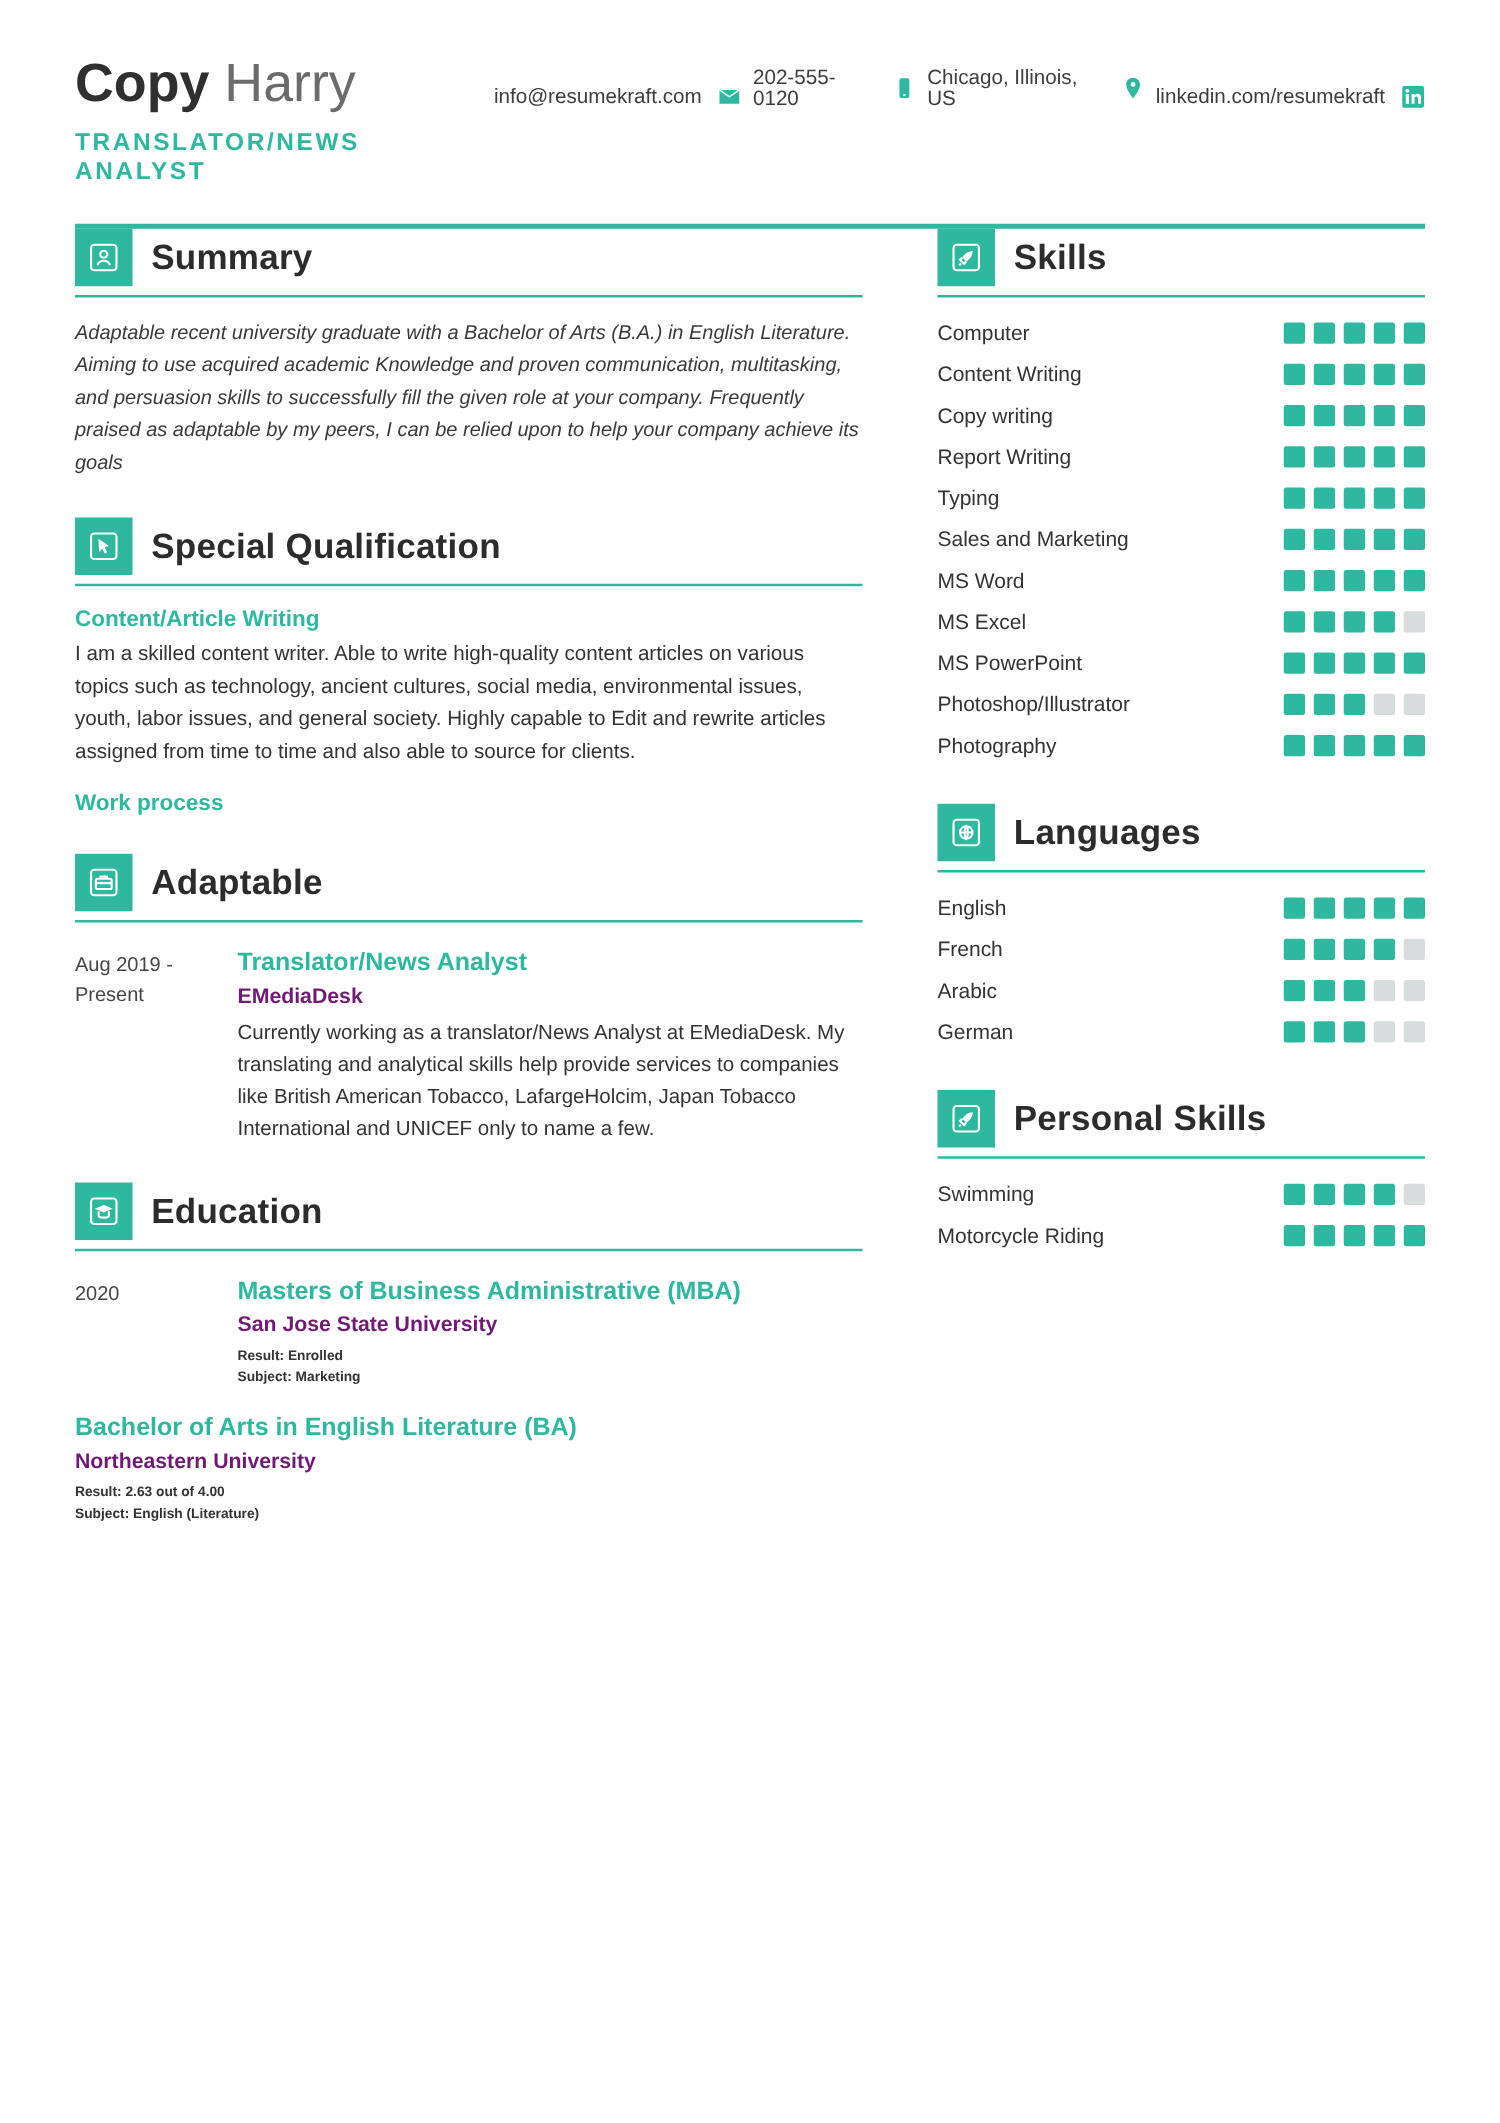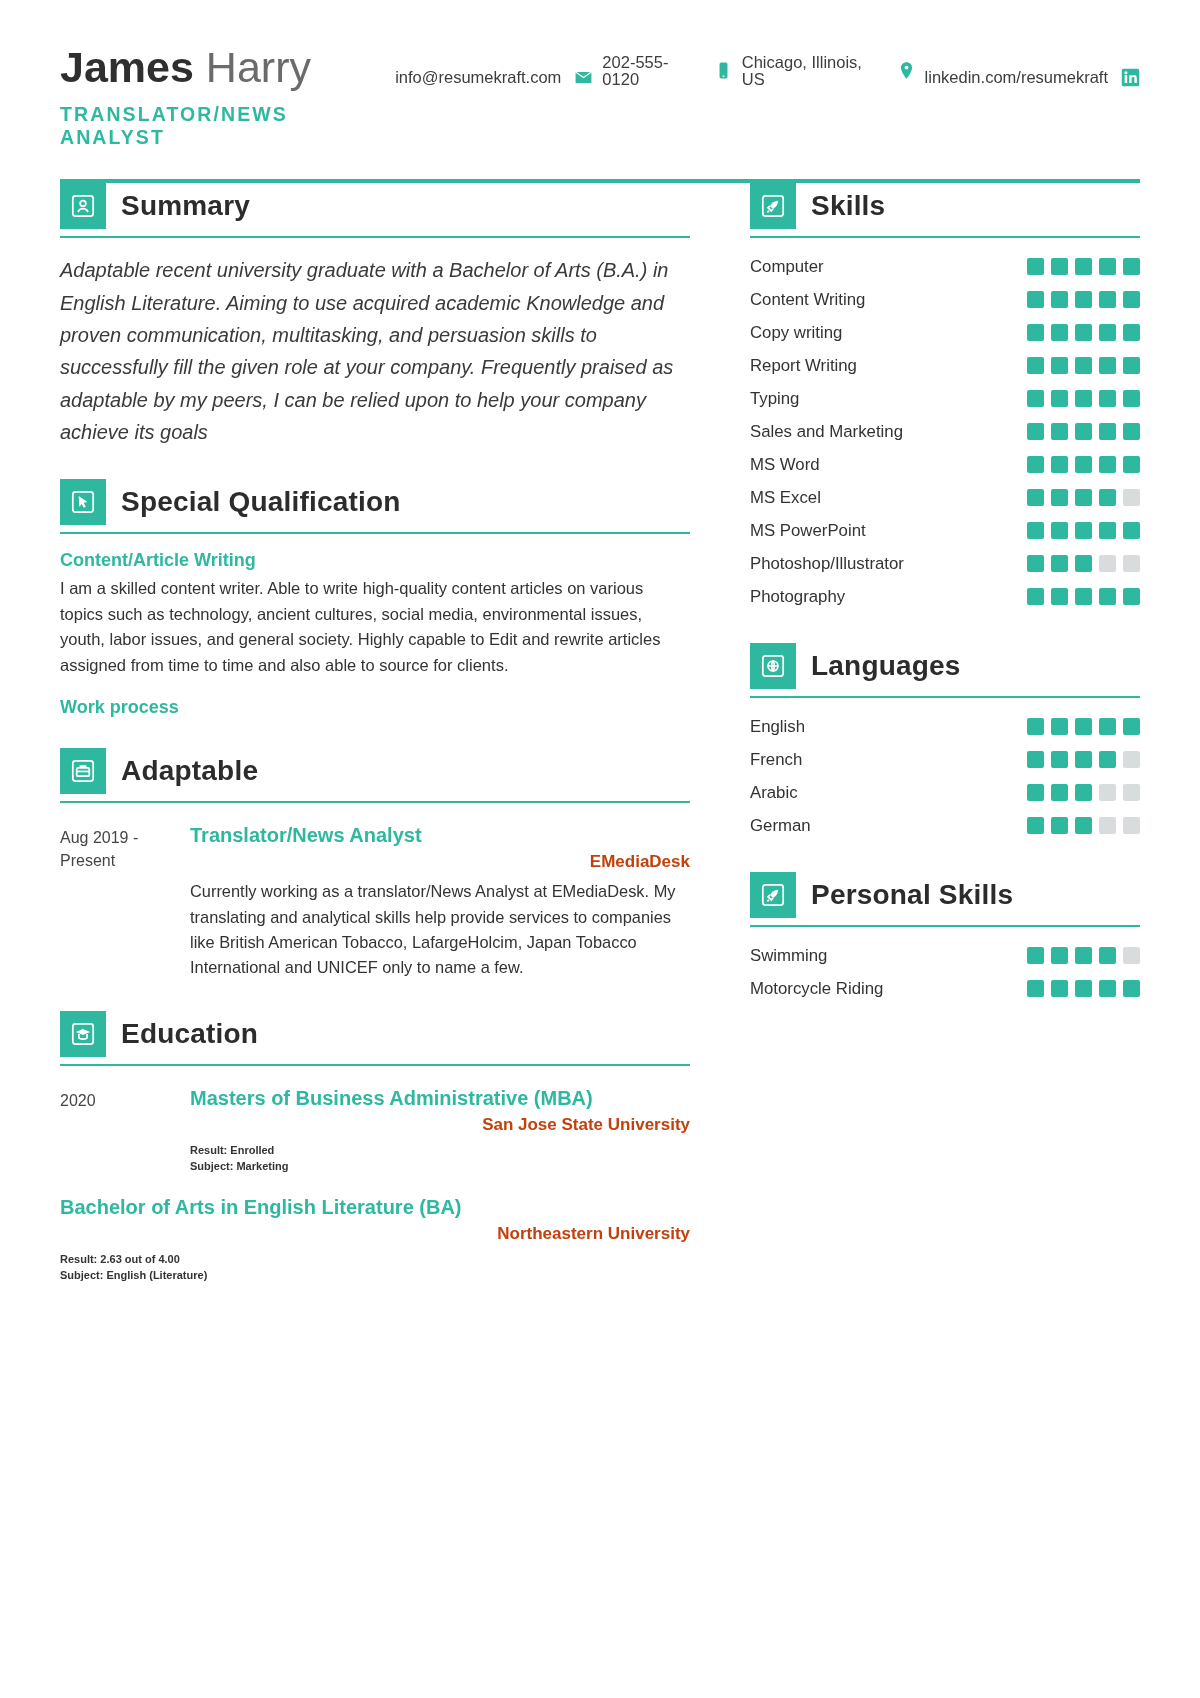--- a/index.html
+++ b/index.html
@@ -99,21 +99,21 @@
     font-size: 28px;
     font-weight: bold;
     color: #2c2c2c;
     letter-spacing: 0.2px;
   }
 
   
   .summary-text {
     margin-top: 16px;
     font-style: italic;
-    font-size: 20px;
+    font-size: 16px;
     line-height: 1.62;
     color: #3a3a3a;
   }
 
   
   .q-block { margin-top: 16px; }
   .q-title {
     color: #2fb8a0;
     font-weight: bold;
     font-size: 18px;
@@ -142,23 +142,22 @@
   .entry-body { flex: 1; }
   .entry-role {
     color: #2fb8a0;
     font-weight: bold;
     font-size: 20px;
     line-height: 1.25;
   }
   .entry-org {
     font-weight: bold;
     font-size: 17px;
-    color: #c2410c;
+    color: #701a75;
     margin-top: 4px;
-    text-align: right;
   }
   .entry-desc {
     margin-top: 7px;
     font-size: 16.4px;
     line-height: 1.55;
     color: #333333;
   }
   .entry-line {
     font-size: 11px;
     line-height: 1.5;
@@ -188,21 +187,21 @@
   .dot.off { background: #d9dcdd; }
 </style>
 </head>
 <body>
 
 <div class="page">
 
   <div class="header">
     <div class="name-block">
       <div class="name">
-        <span class="first">James</span>
+        <span class="first">Copy</span>
         <span class="last">Harry</span>
       </div>
       <div class="job-title">TRANSLATOR/NEWS ANALYST</div>
     </div>
 
     <div class="contact">
       <div class="contact-row">
         <span class="txt">info@resumekraft.com</span>
         <span class="c-icon">
           <svg width="19" height="19" viewBox="0 0 24 24" fill="#2fb8a0">

